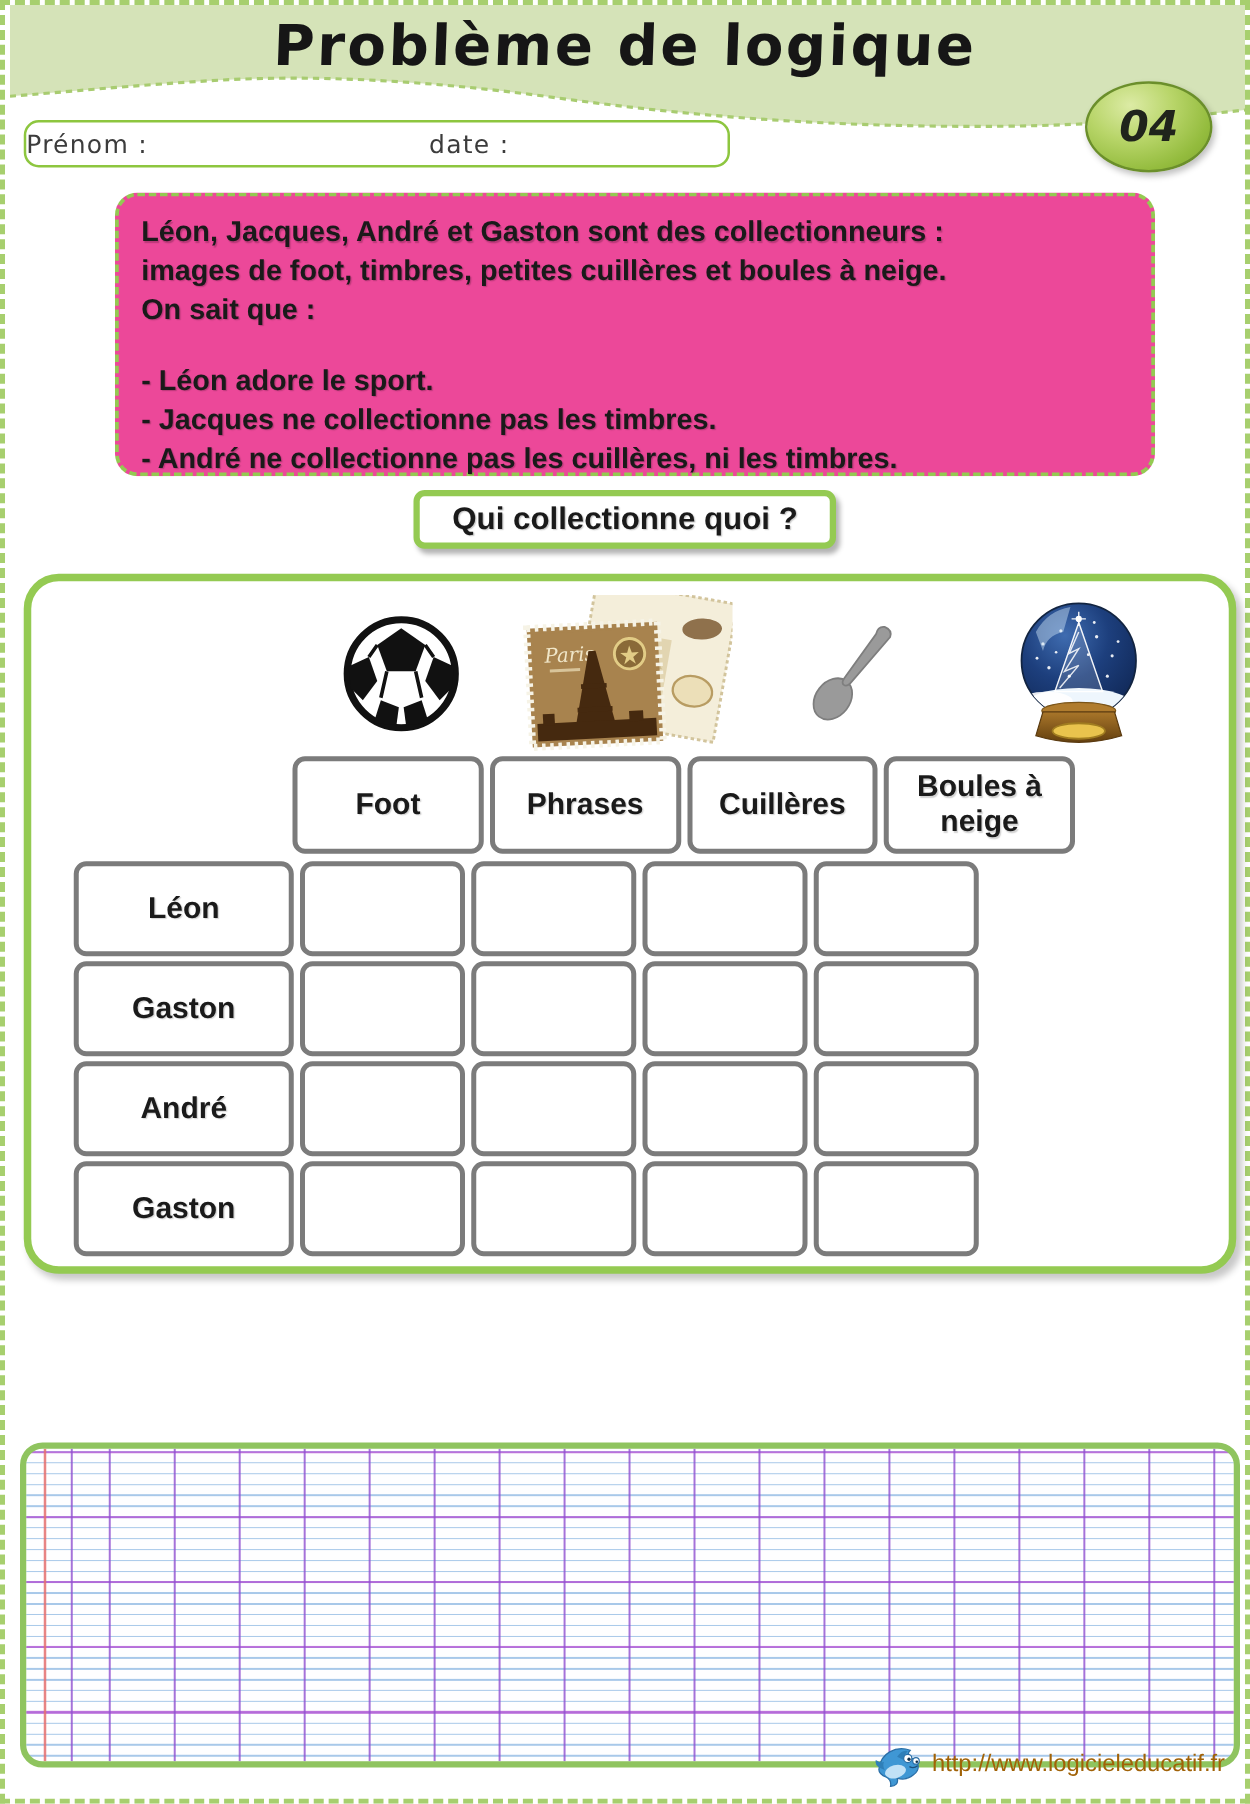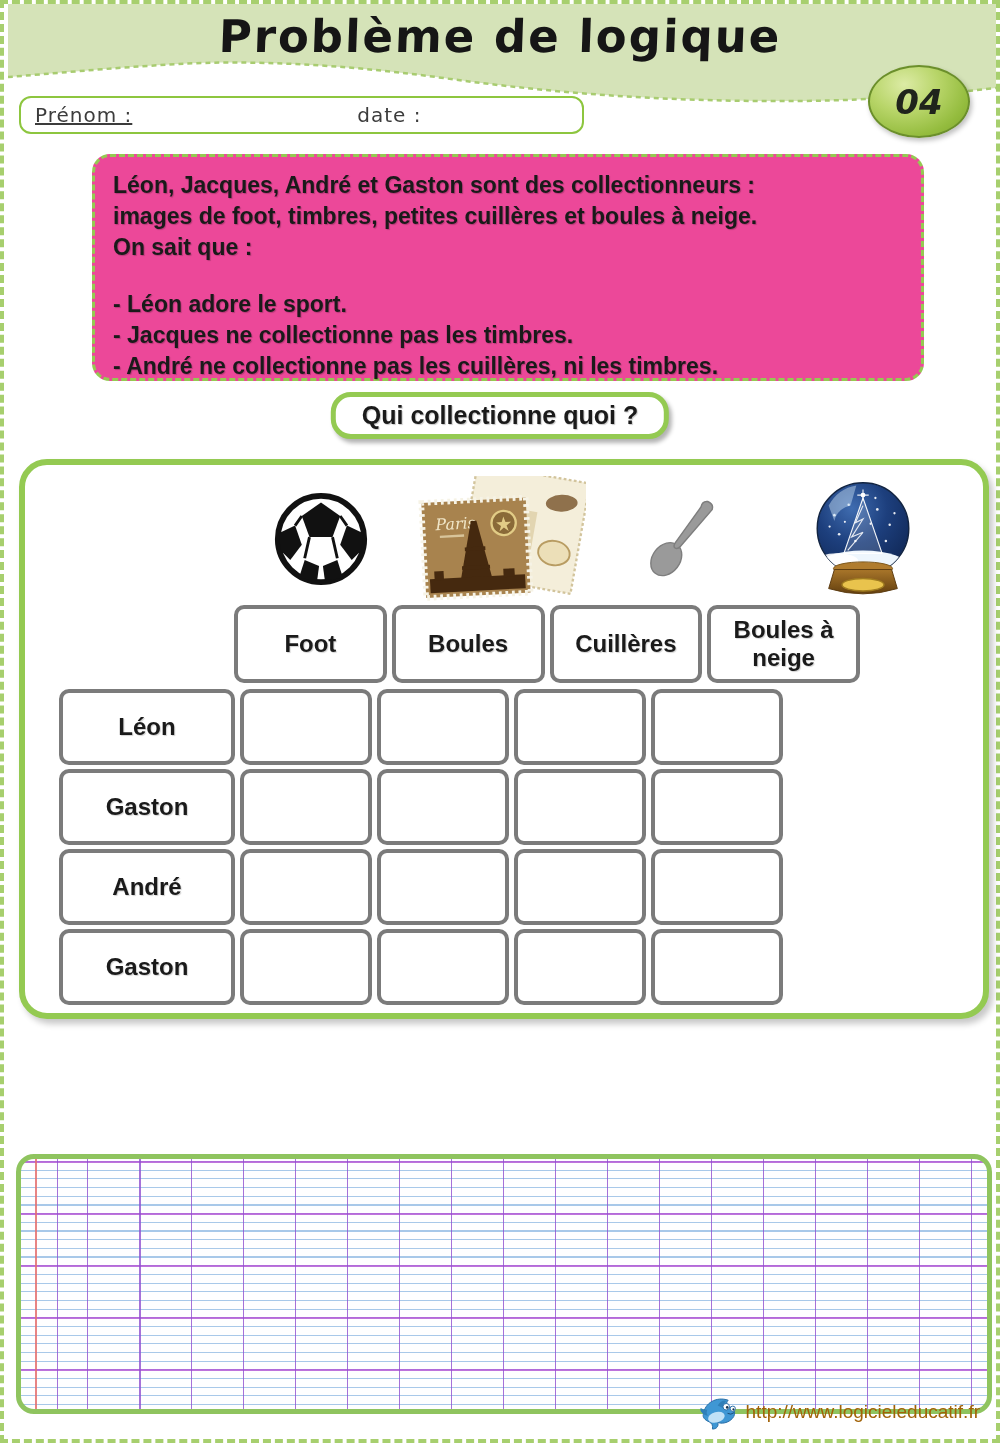--- a/index.html
+++ b/index.html
@@ -24,34 +24,34 @@
     display:flex;align-items:center;justify-content:center;
     font-family:"DejaVu Sans",sans-serif;font-style:italic;font-weight:bold;font-size:34px;color:#20241c;
   }
   
   .prenom-box{
     position:absolute;top:92px;left:15px;width:565px;height:38px;background:#fff;
     border:2px solid #8dc63f;border-radius:12px;box-sizing:border-box;
     display:flex;align-items:center;
     font-family:"DejaVu Sans",sans-serif;font-size:20px;color:#3c3c3c;letter-spacing:1px;
   }
-  .prenom-label{margin-left:14px;text-decoration:underline;}
+  .prenom-label{margin-left:0;}
   .date-label{margin-left:225px;}
   
   .problem-box{
     position:absolute;top:150px;left:88px;width:832px;height:227px;box-sizing:border-box;
     border:3px dashed #94ca52;border-radius:18px;background:#ec4899;
     padding:13px 18px;font-weight:bold;font-size:23px;line-height:31px;
     text-shadow:1px 1px 1px rgba(0,0,0,.22);
   }
   .problem-clues{margin-top:26px;}
   
   .question-box{
     position:absolute;top:388px;left:50%;transform:translateX(-50%);
-    border:5px solid #94ca52;border-radius:20px;background:#fff;
+    border:5px solid #94ca52;border-radius:9px;background:#fff;
     padding:4px 26px;font-weight:bold;font-size:25px;white-space:nowrap;
     box-shadow:3px 4px 4px rgba(0,0,0,.3);text-shadow:1px 1px 1px rgba(0,0,0,.22);
   }
   
   .grid-panel{
     position:absolute;top:455px;left:15px;width:970px;height:560px;box-sizing:border-box;
     border:6px solid #94ca52;border-radius:28px;background:#fff;
     box-shadow:4px 5px 6px rgba(0,0,0,.22);
   }
   .icons-row{
@@ -231,21 +231,21 @@
           </g>
           <ellipse cx="55" cy="96" rx="31" ry="7" fill="#b07c2e" stroke="#7a5418" stroke-width="1"></ellipse>
           <path d="M25 97 L85 97 L91 117 Q55 128 19 117 Z" fill="url(#sgBase)" stroke="#5a3a10" stroke-width="1"></path>
           <ellipse cx="55" cy="113" rx="22" ry="6.5" fill="#e9c34d" stroke="#a07c20" stroke-width="1.5"></ellipse>
         </svg>
       </div>
     </div>
 
     <div class="header-row">
       <div class="gcell hcell">Foot</div>
-      <div class="gcell hcell">Boules</div>
+      <div class="gcell hcell">Phrases</div>
       <div class="gcell hcell">Cuillères</div>
       <div class="gcell hcell">Boules à neige</div>
     </div>
 
     <div class="data-grid">
       <div class="data-row">
         <div class="gcell label-cell">Léon</div>
         <div class="gcell data-cell"></div>
         <div class="gcell data-cell"></div>
         <div class="gcell data-cell"></div>

